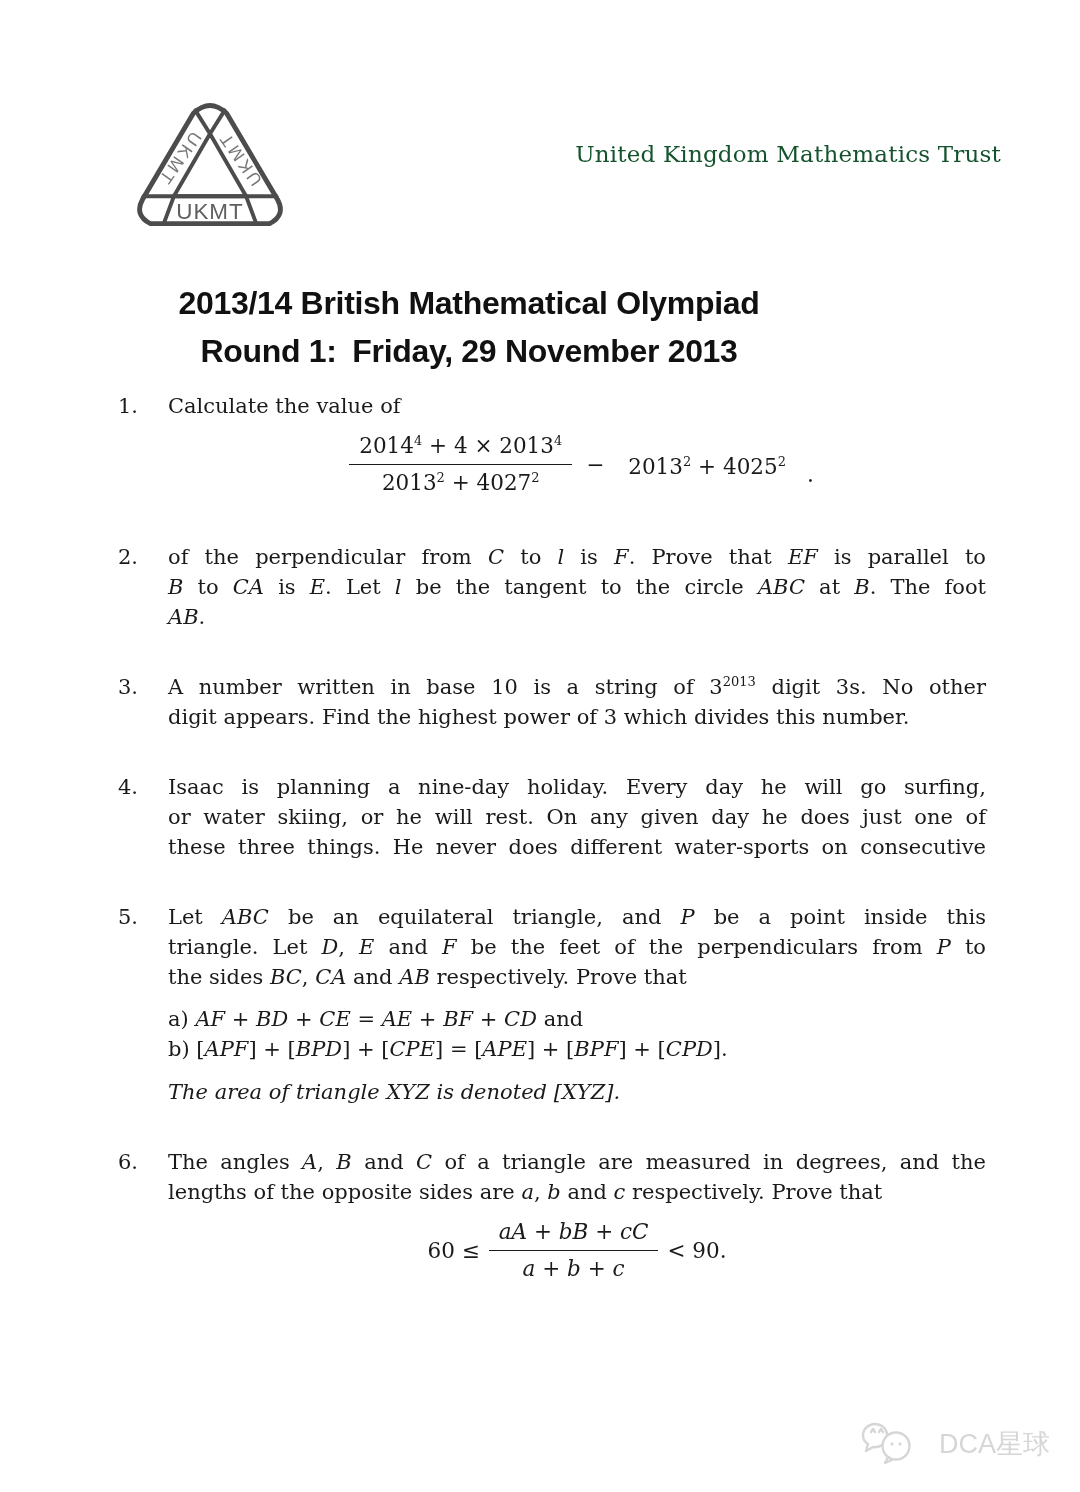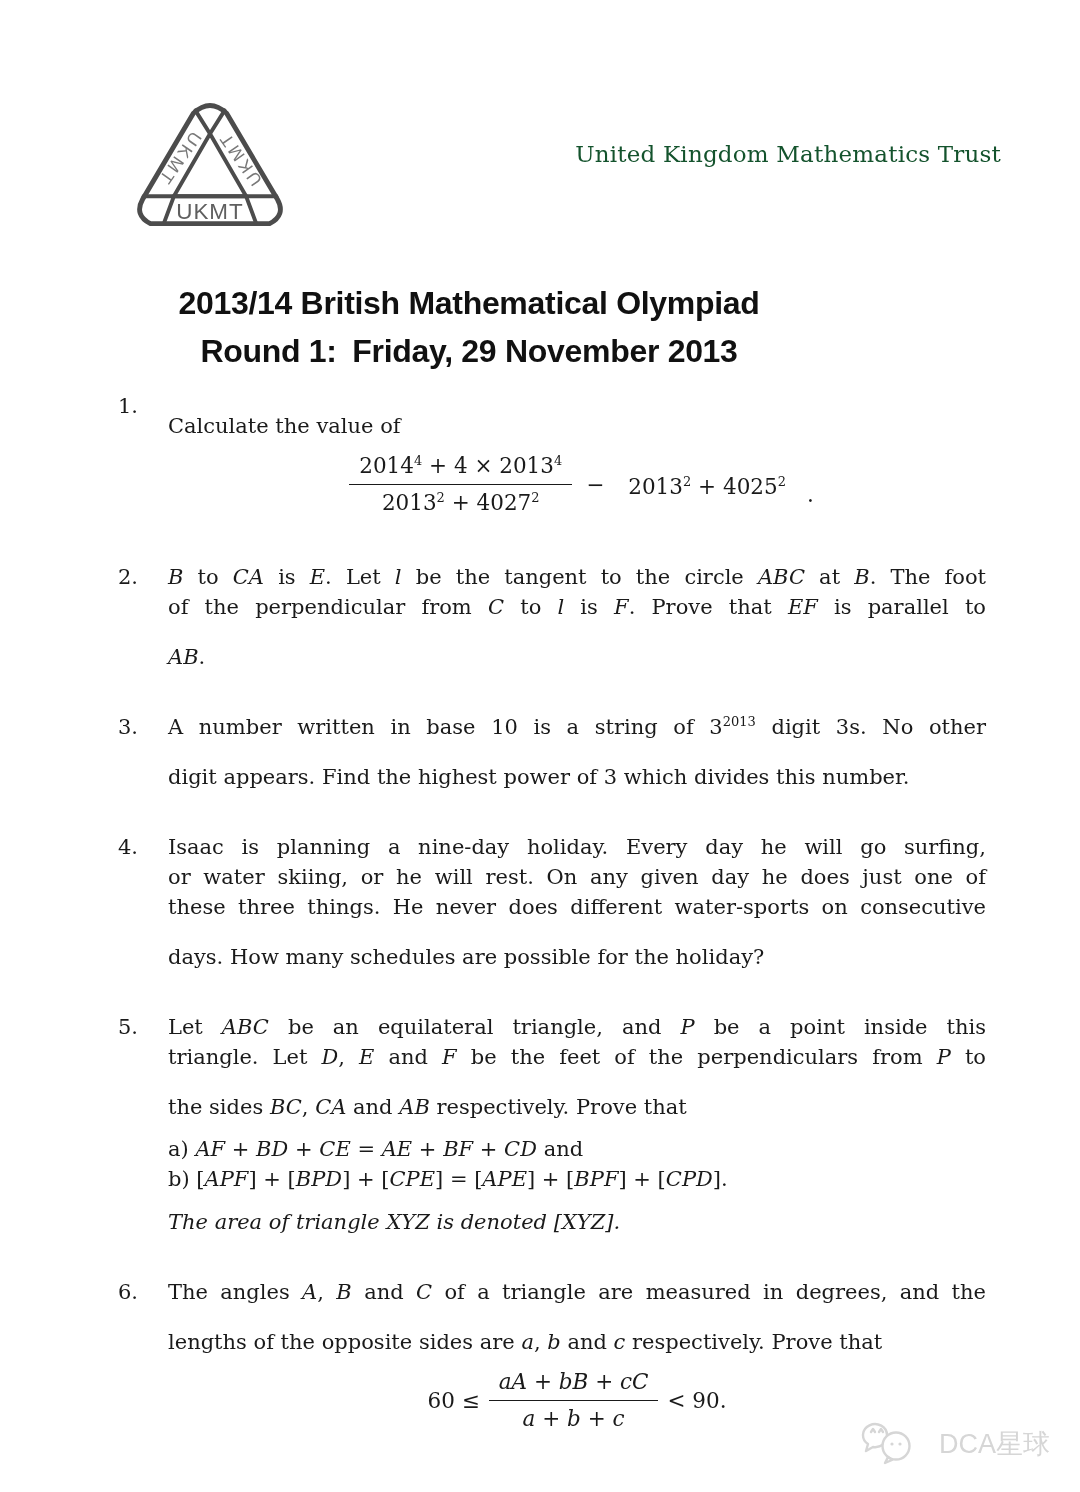--- a/index.html
+++ b/index.html
@@ -18,21 +18,21 @@
     text-align:center; font-family:"Liberation Sans", sans-serif;
     font-weight:bold; font-size:32px; line-height:48px; letter-spacing:-0.3px;
     color:#111;
   }
   .title-line { white-space:pre-wrap; }
   .problems { position:absolute; top:391px; left:118px; width:868px; }
   .problem { display:flex; margin-bottom:40px; font-size:21px; line-height:30px; }
   .pnum { flex:0 0 50px; }
   .pbody { flex:1 1 auto; min-width:0; }
   .jline { text-align:justify; text-align-last:justify; }
-  .jline.last { text-align-last:left;margin-top:20px; }
+  .jline.last { text-align-last:left; }
   .rm { font-style:normal; }
   .it { font-style:italic; }
   .sup { font-size:13px; vertical-align:8px; line-height:0; }
   .formula {
     display:flex; justify-content:center; align-items:center;
     margin:12px 0 6px; font-size:21.5px; line-height:26px;
   }
   .frac { display:inline-flex; flex-direction:column; align-items:center; margin:0 9px; }
   .frac .fnum { padding:0 10px 5px; border-bottom:1.6px solid #1a1a1a; }
   .frac .fden { padding:5px 10px 0; }
@@ -96,22 +96,22 @@
         </span>
         <span class="tail">.</span>
       </div>
     </div>
   </div>
 
   <div class="problem">
     <span class="pnum">2.</span>
     <div class="pbody">
       <div>
+          <div class="jline"><span class="rm">of the perpendicular from </span><span class="it">C</span><span class="rm"> to </span><span class="it">l</span><span class="rm"> is </span><span class="it">F</span><span class="rm">. Prove that </span><span class="it">EF</span><span class="rm"> is parallel to</span></div>
           <div class="jline"><span class="it">B</span><span class="rm"> to </span><span class="it">CA</span><span class="rm"> is </span><span class="it">E</span><span class="rm">. Let </span><span class="it">l</span><span class="rm"> be the tangent to the circle </span><span class="it">ABC</span><span class="rm"> at </span><span class="it">B</span><span class="rm">. The foot</span></div>
-          <div class="jline"><span class="rm">of the perpendicular from </span><span class="it">C</span><span class="rm"> to </span><span class="it">l</span><span class="rm"> is </span><span class="it">F</span><span class="rm">. Prove that </span><span class="it">EF</span><span class="rm"> is parallel to</span></div>
           <div class="jline last"><span class="it">AB</span><span class="rm">.</span></div>
         </div>
     </div>
   </div>
 
   <div class="problem">
     <span class="pnum">3.</span>
     <div class="pbody">
       <div>
           <div class="jline"><span class="rm">A number written in base 10 is a string of 3</span><span class="sup">2013</span><span class="rm"> digit 3s.  No other</span></div>
@@ -120,21 +120,20 @@
     </div>
   </div>
 
   <div class="problem">
     <span class="pnum">4.</span>
     <div class="pbody">
       <div>
           <div class="jline"><span class="rm">Isaac is planning a nine-day holiday.  Every day he will go surfing,</span></div>
           <div class="jline"><span class="rm">or water skiing, or he will rest. On any given day he does just one of</span></div>
           <div class="jline"><span class="rm">these three things. He never does different water-sports on consecutive</span></div>
-          <div class="jline last"><span class="rm">days. How many schedules are possible for the holiday?</span></div>
         </div>
     </div>
   </div>
 
   <div class="problem">
     <span class="pnum">5.</span>
     <div class="pbody">
       <div>
           <div class="jline"><span class="rm">Let </span><span class="it">ABC</span><span class="rm"> be an equilateral triangle, and </span><span class="it">P</span><span class="rm"> be a point inside this</span></div>
           <div class="jline"><span class="rm">triangle. Let </span><span class="it">D</span><span class="rm">, </span><span class="it">E</span><span class="rm"> and </span><span class="it">F</span><span class="rm"> be the feet of the perpendiculars from </span><span class="it">P</span><span class="rm"> to</span></div>

